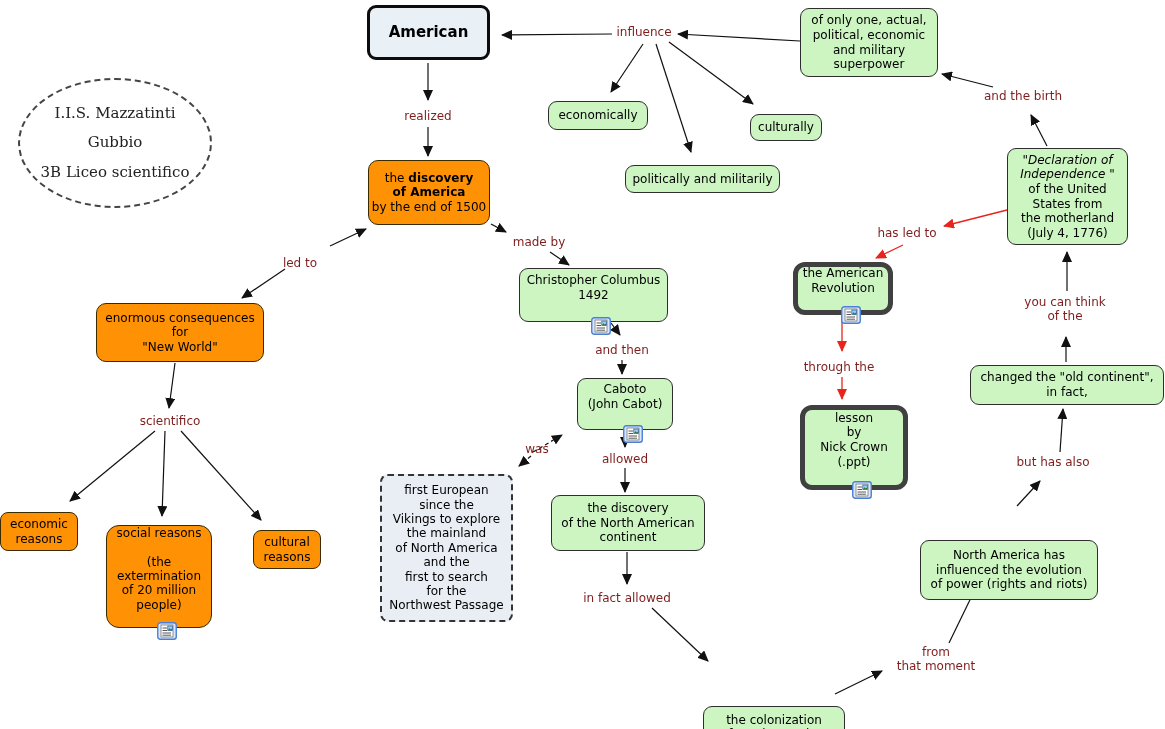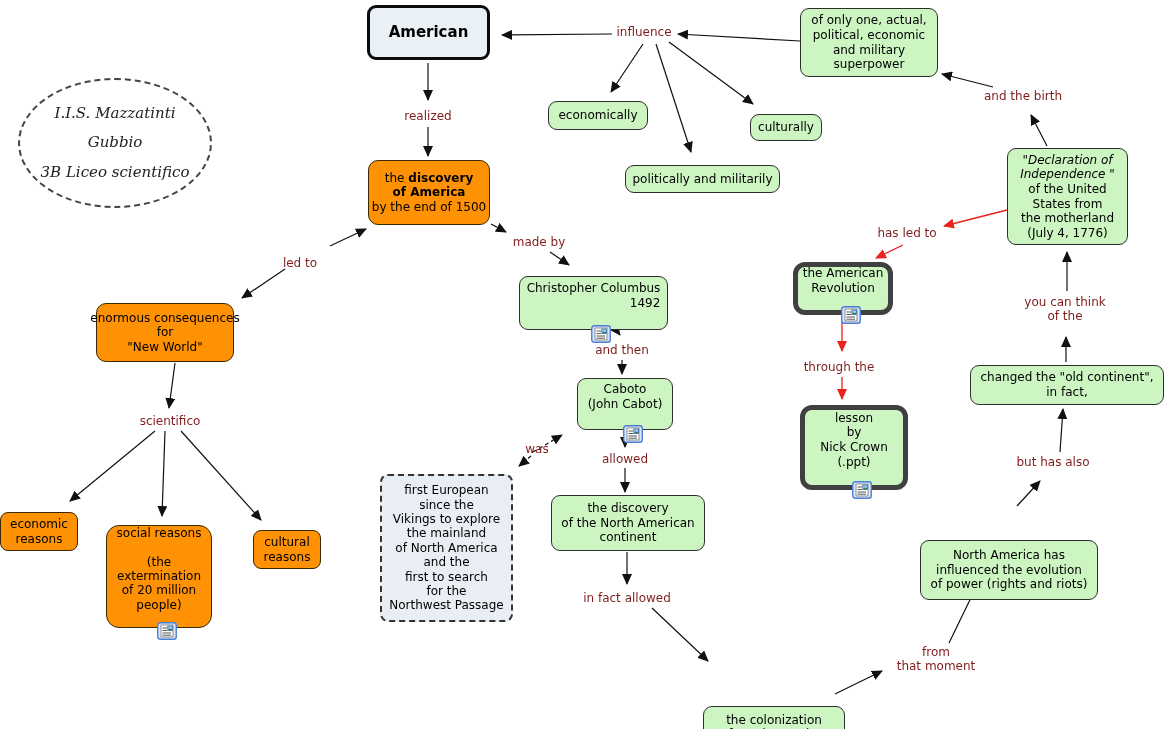--- a/index.html
+++ b/index.html
@@ -11,21 +11,21 @@
   .green{background:#ccf5c2;border:1px solid #2e2e2e;border-radius:9px;}
   .orange{background:#ff9104;border:1px solid #3a2a00;border-radius:10px;}
   .blue{background:#e9f1f7;border:3px solid #0c0c0c;border-radius:9px;font-weight:bold;font-size:15px;}
   .redborder{border:5px solid #404040;border-radius:12px;}
   .dashedbox{background:#e9eef5;border:2px dashed #333;border-radius:8px;line-height:1.2;}
   .pad-icon{padding-bottom:15px;}
   .label{position:absolute;transform:translateX(-50%);white-space:pre;text-align:center;
          font-size:12px;line-height:1.2;color:#7f1d1d;}
   .oval{position:absolute;left:18px;top:78px;width:194px;height:130px;border:2px dashed #444;
         border-radius:50%;display:flex;align-items:center;justify-content:center;text-align:center;
-        font-family:"DejaVu Serif","Liberation Serif",serif;font-style:italic;font-size:15px;
+        font-family:"DejaVu Serif","Liberation Serif",serif;font-size:15px;
         line-height:1.95;white-space:pre;color:#222;box-sizing:border-box;}
   .res-icon{position:absolute;left:50%;bottom:1px;transform:translateX(-50%);width:20px;height:18px;}
 </style>
 </head>
 <body>
 
 <svg id="wires" width="1165" height="729">
   <defs>
     <marker id="ab" markerUnits="userSpaceOnUse" markerWidth="12" markerHeight="10" refX="10" refY="5" orient="auto">
       <path d="M0,0 L11,5 L0,10 z" fill="#111"></path>
@@ -104,21 +104,21 @@
 
 <div class="cnode green" style="left:1007px;top:148px;width:121px;height:97px;">
   <span><span>"</span><i>Declaration of
 Independence</i><span> "</span><span>
 of the United
 States from
 the motherland
 (July 4, 1776)</span></span>
 </div>
 
-<div class="cnode green pad-icon" style="left:519px;top:276px;width:149px;height:54px;text-align:right;">
+<div class="cnode green pad-icon" style="left:519px;top:268px;width:149px;height:54px;">
   <span>Christopher Columbus
 1492</span>
   <span class="res-icon">
   <svg width="20" height="18" viewBox="0 0 20 18" xmlns="http://www.w3.org/2000/svg">
     <rect x="0.75" y="0.75" width="18.5" height="16.5" rx="2.5" fill="#dce8fa" stroke="#4a7fd4" stroke-width="1.4"></rect>
     <rect x="4" y="3" width="12" height="12" fill="#ffffff" stroke="#777777" stroke-width="0.8"></rect>
     <line x1="5.5" y1="6" x2="10" y2="6" stroke="#444" stroke-width="0.9"></line>
     <line x1="5.5" y1="8.5" x2="10" y2="8.5" stroke="#444" stroke-width="0.9"></line>
     <line x1="5.5" y1="11" x2="14" y2="11" stroke="#444" stroke-width="0.9"></line>
     <line x1="5.5" y1="13.2" x2="14" y2="13.2" stroke="#444" stroke-width="0.9"></line>
@@ -138,21 +138,21 @@
     <line x1="5.5" y1="6" x2="10" y2="6" stroke="#444" stroke-width="0.9"></line>
     <line x1="5.5" y1="8.5" x2="10" y2="8.5" stroke="#444" stroke-width="0.9"></line>
     <line x1="5.5" y1="11" x2="14" y2="11" stroke="#444" stroke-width="0.9"></line>
     <line x1="5.5" y1="13.2" x2="14" y2="13.2" stroke="#444" stroke-width="0.9"></line>
     <rect x="10.8" y="4" width="4.6" height="4.6" fill="#8fd0ef" stroke="#335a99" stroke-width="0.7"></rect>
     <path d="M10.9,8.3 l1.6,-2 l1.2,1.2 l0.9,-1 l0.8,1.8 z" fill="#2f7d32"></path>
   </svg>
 </span>
 </div>
 
-<div class="cnode orange" style="left:96px;top:303px;width:138px;height:59px;">enormous consequences
+<div class="cnode orange" style="left:96px;top:303px;width:168px;height:59px;">enormous consequences
 for
 "New World"</div>
 
 <div class="cnode green" style="left:970px;top:365px;width:194px;height:40px;">changed the "old continent",
 in fact,</div>
 
 <div class="cnode green pad-icon" style="left:577px;top:378px;width:96px;height:52px;">
   <span>Caboto
 (John Cabot)</span>
   <span class="res-icon">

